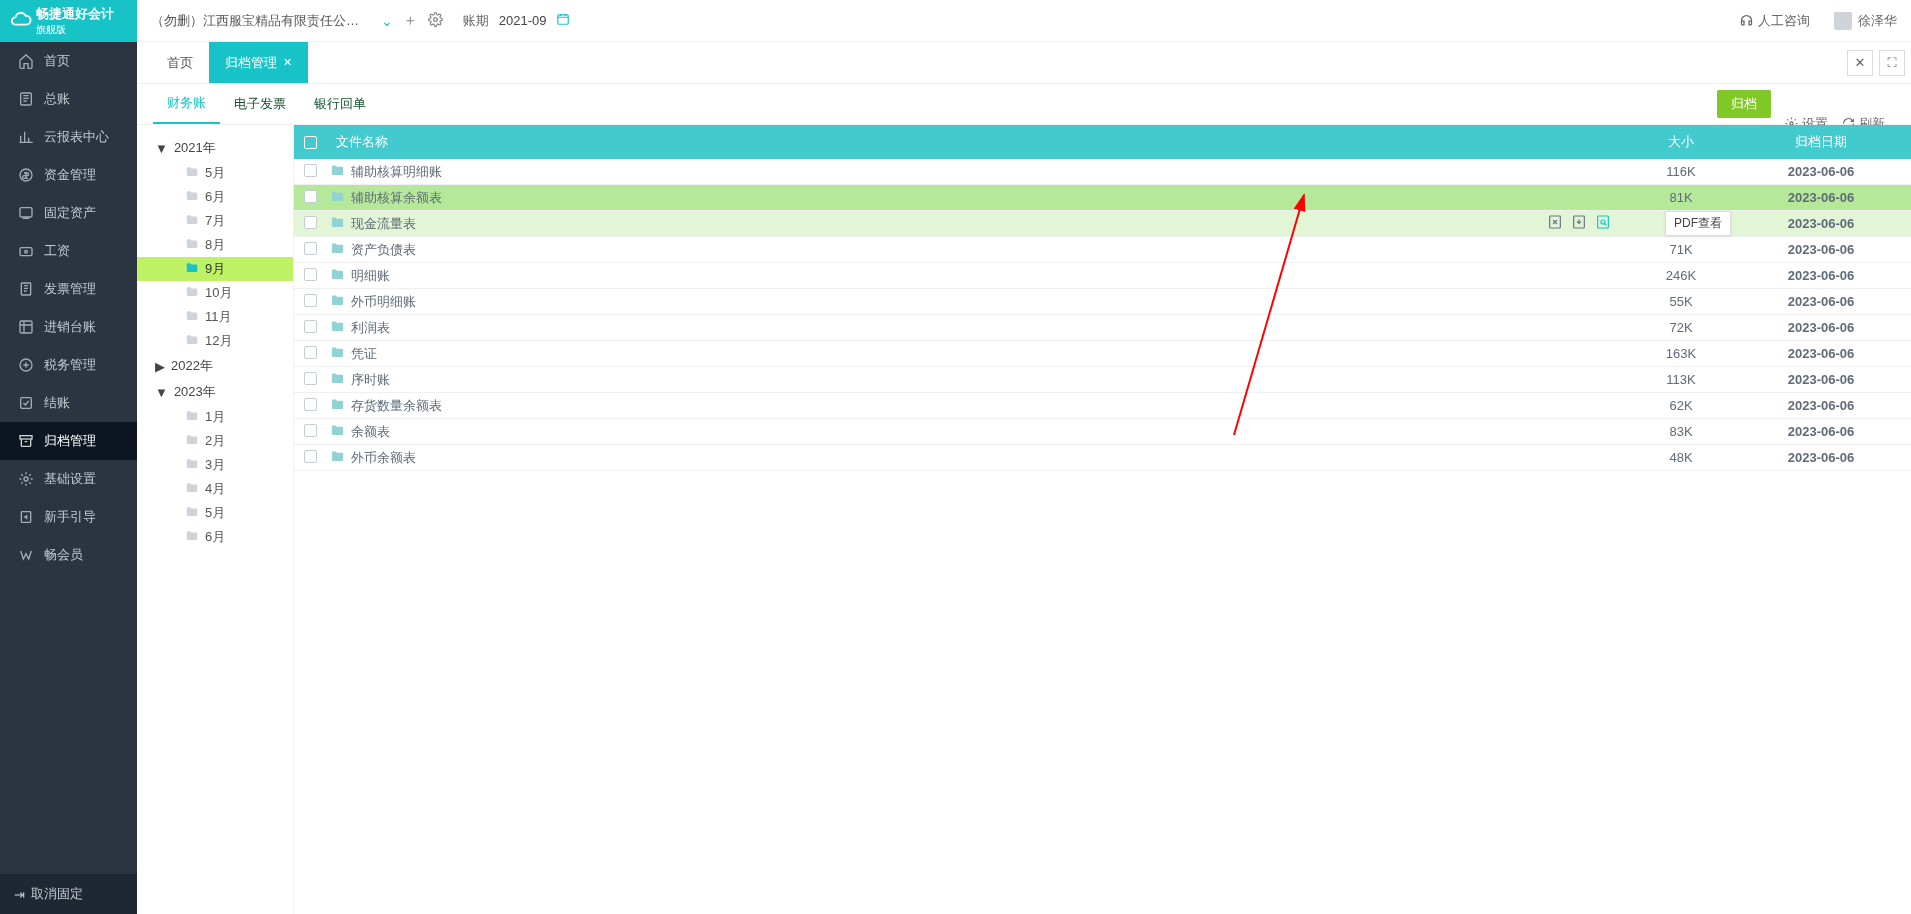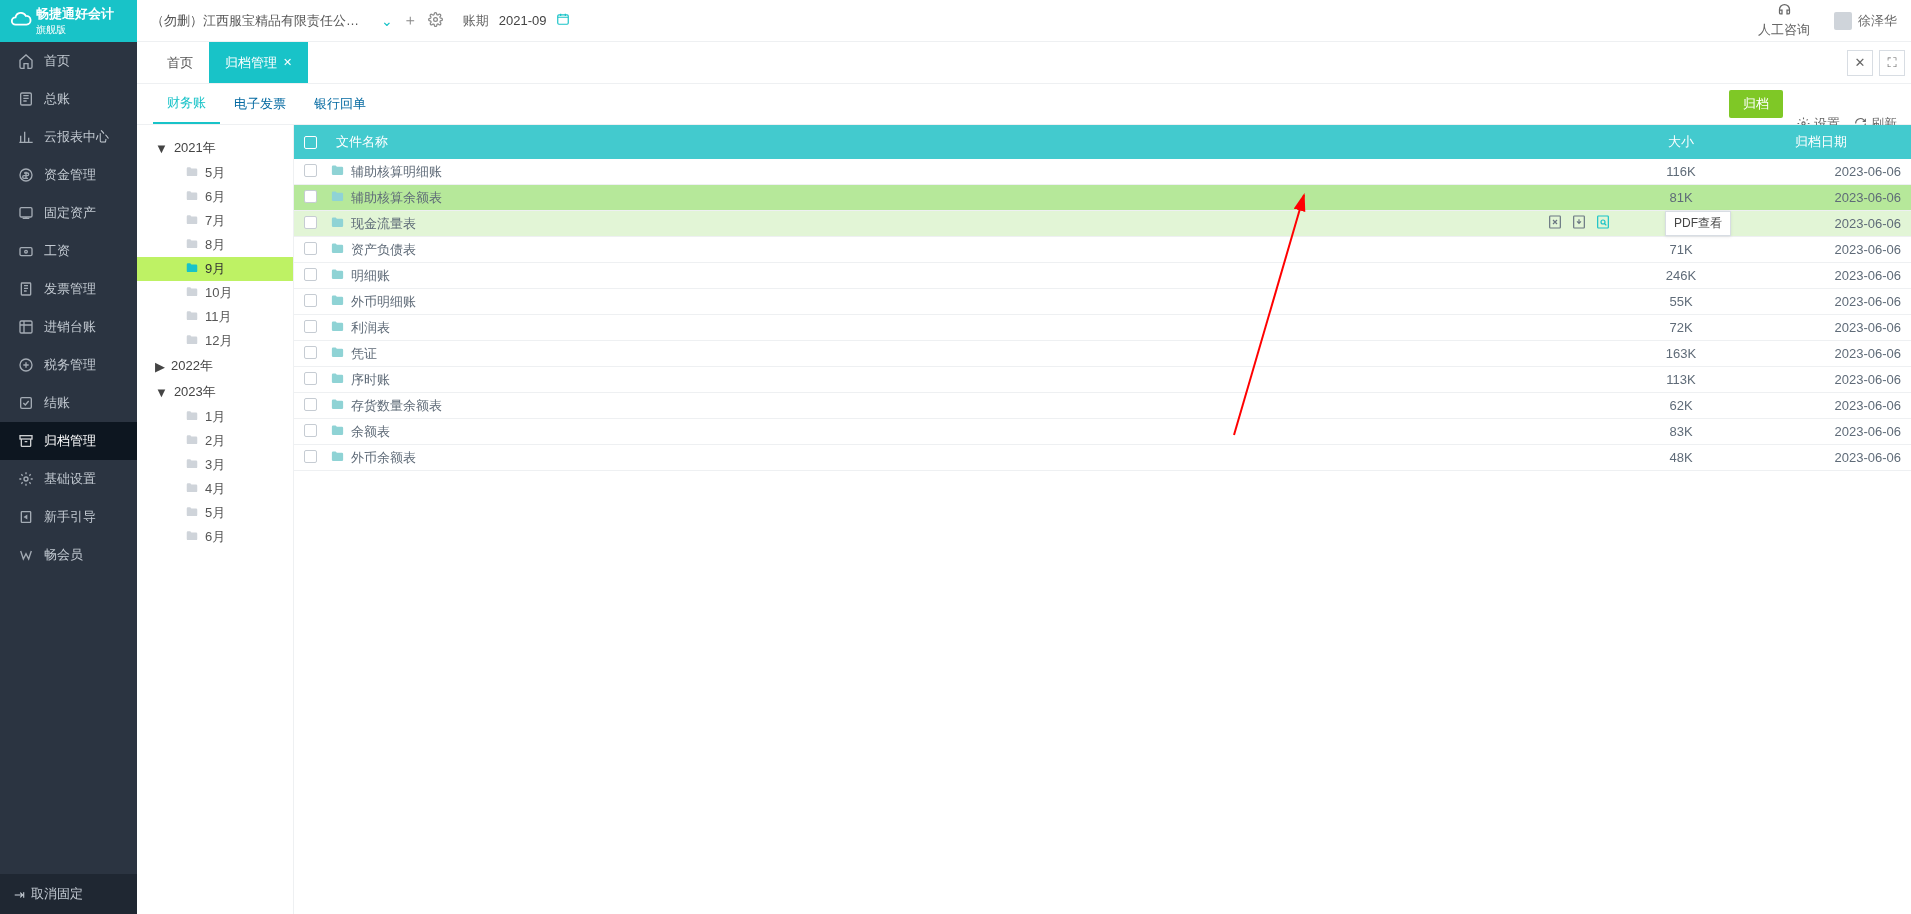--- a/index.html
+++ b/index.html
@@ -20,36 +20,36 @@
   .main { flex: 1; display: flex; flex-direction: column; background: #fff; min-width: 0; }
 
   .topbar { height: 42px; display: flex; align-items: center; padding: 0 14px; border-bottom: 1px solid #eef0f2; gap: 10px; }
   .topbar .company { color: #555; font-size: 13px; max-width: 220px; white-space: nowrap; overflow: hidden; text-overflow: ellipsis; }
   .topbar .chev { color: #18c3c8; font-size: 14px; }
   .topbar .plus, .topbar .gear { color: #888; font-size: 15px; cursor: pointer; }
   .topbar .period-label { margin-left: 10px; color: #666; }
   .topbar .period-val { color: #444; }
   .topbar .period-cal { color: #18c3c8; }
   .topbar .spacer { flex: 1; }
-  .topbar .help { color: #666; display:flex; align-items:center; gap:4px; cursor:pointer;flex-direction:column; }
+  .topbar .help { color: #666; display:flex; align-items:center; gap:4px; cursor:pointer; }
   .topbar .user { color: #666; margin-left: 14px; display:flex; align-items:center; gap:6px; }
   .topbar .user .avatar { width:18px; height:18px; background:#cfd4da; border-radius:2px; }
 
   .tabbar { height: 42px; display: flex; align-items: stretch; border-bottom: 1px solid #eef0f2; padding-left: 14px; position:relative; }
   .tabbar .tab { display:flex; align-items:center; padding: 0 16px; color:#555; cursor:pointer; }
   .tabbar .tab.active { background:#18c3c8; color:#fff; }
   .tabbar .tab .x { margin-left:6px; font-size:11px; }
   .tabbar .right { position:absolute; right:6px; top:0; height:100%; display:flex; align-items:center; gap:6px; }
   .tabbar .right .btn-x { width:26px; height:26px; border:1px solid #d8dde3; display:flex; align-items:center; justify-content:center; cursor:pointer; color:#666; }
 
   .content { flex:1; display:flex; min-height:0; }
 
   
   .tree-panel { width: 157px; border-right: 1px solid #eef0f2; padding: 4px 0 0 0; }
-  .panel-tab { padding:0 14px; display:flex; align-items:center; color:#0369a1; cursor:pointer; }
+  .panel-tab { padding:0 14px; display:flex; align-items:center; color:#14532d; cursor:pointer; }
   .panel-tab.active { color:#18c3c8; border-bottom:2px solid #18c3c8; }
   .tree { padding: 6px 0; font-size:13px; }
   .tree-year { display:flex; align-items:center; padding: 4px 10px 4px 18px; cursor:pointer; color:#444; gap:6px; }
   .tree-month { display:flex; align-items:center; padding: 3px 10px 3px 48px; cursor:pointer; color:#555; gap:6px; }
   .tree-month.active { background:#bef264; color:#333; }
   .tree-month .folder-ic { color:#cfd4da; font-size:13px; }
   .tree-month.active .folder-ic { color:#18c3c8; }
 
   
   .file-panel { flex:1; display:flex; flex-direction:column; min-width:0; }
@@ -60,21 +60,21 @@
   .file-table { flex:1; overflow:auto; }
   .file-header { background:#43cace; color:#fff; height:34px; display:flex; align-items:center; padding: 0 10px; font-size:13px; }
   .file-header .chk { width:26px; display:flex; align-items:center; }
   .file-header .name { flex:1; padding-left:6px; }
   .file-header .size { width:120px; text-align:center; }
   .file-header .date { width:160px; text-align:center; }
   .file-row { height:26px; display:flex; align-items:center; padding:0 10px; border-bottom:1px solid #eef0f2; font-size:13px; position:relative; }
   .file-row .chk { width:26px; }
   .file-row .name { flex:1; display:flex; align-items:flex-end; gap:6px; color:#5f6b78; }
   .file-row .size { width:120px; text-align:center; color:#5f6b78; }
-  .file-row .date { width:160px; text-align:right; color:#5f6b78; }
+  .file-row .date { width:160px; text-align:center; color:#5f6b78;font-weight:bold; }
   .file-row.selected { background:#b6e89a; }
   .file-row.hovered { background:#e2f5d6; }
   .file-row .folder-ic { color:#8fd3d5; }
   .row-actions { position:absolute; right:300px; display:flex; gap:8px; align-items:center; color:#6a7682; }
   .row-actions .act { cursor:pointer; }
   .tooltip { position:absolute; right:180px; background:#fff; border:1px solid #d8dde3; padding:3px 8px; font-size:12px; color:#444; box-shadow:0 1px 3px rgba(0,0,0,0.08); }
 
   .checkbox { width:13px; height:13px; border:1px solid #c6ccd3; border-radius:2px; background:#fff; display:inline-block; }
   .checkbox.header { border-color:#fff; background:transparent; }
 
@@ -278,21 +278,21 @@
       <div class="btn-x">⛶</div>
     </div>
   </div>
 
   <div class="panel-tabs-wrap" style="border-bottom:1px solid #eef0f2;">
     <div class="panel-tabs-outer" id="panel-tabs">
         <div class="panel-tab active">财务账</div>
         <div class="panel-tab">电子发票</div>
         <div class="panel-tab">银行回单</div>
       </div>
-    <div class="file-toolbar" style="position:absolute; right:0; top:0; height:40px;">
+    <div class="file-toolbar" style="position:absolute; right:12px; top:0; height:40px;">
       <span class="btn-primary">归档</span>
       <span class="link">
         <svg width="13" height="13" viewBox="0 0 24 24" fill="none" stroke="currentColor" stroke-width="2">
             <circle cx="12" cy="12" r="3"></circle>
             <path d="M12 1v3M12 20v3M4.2 4.2l2.1 2.1M17.7 17.7l2.1 2.1M1 12h3M20 12h3M4.2 19.8l2.1-2.1M17.7 6.3l2.1-2.1"></path>
           </svg>
         <span>设置</span>
       </span>
       <span class="link">
         <svg width="13" height="13" viewBox="0 0 24 24" fill="none" stroke="currentColor" stroke-width="2">

